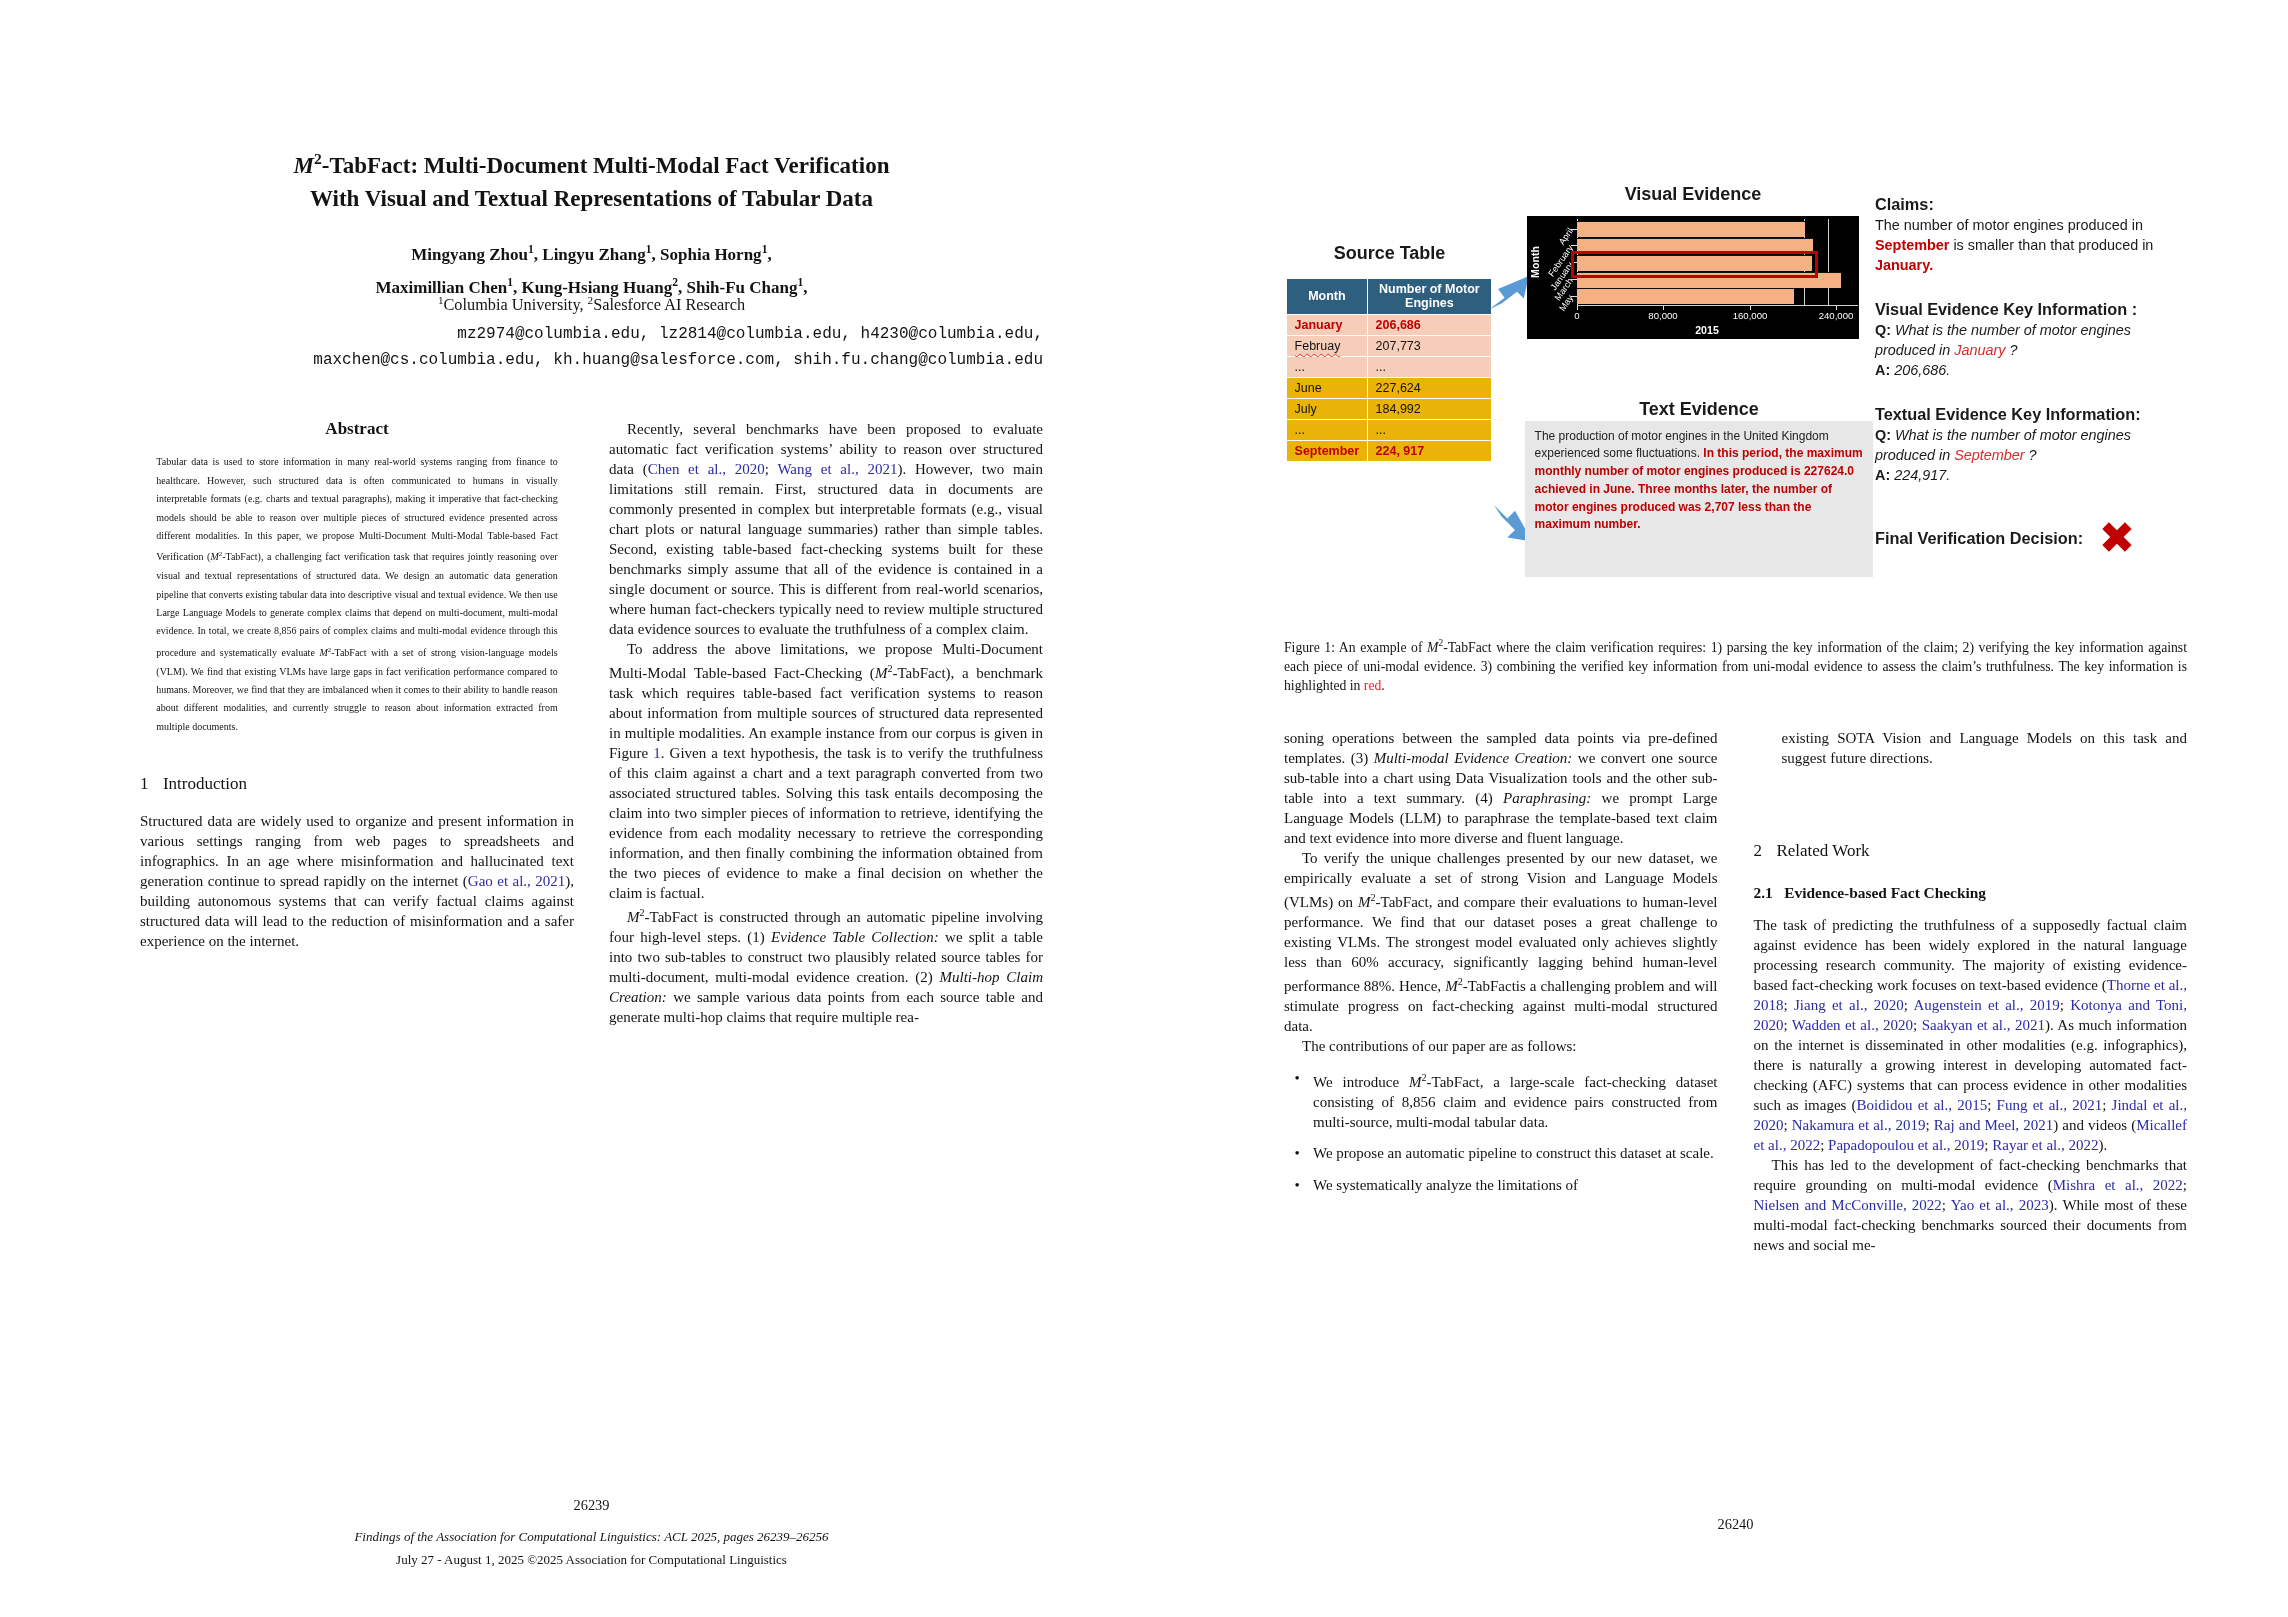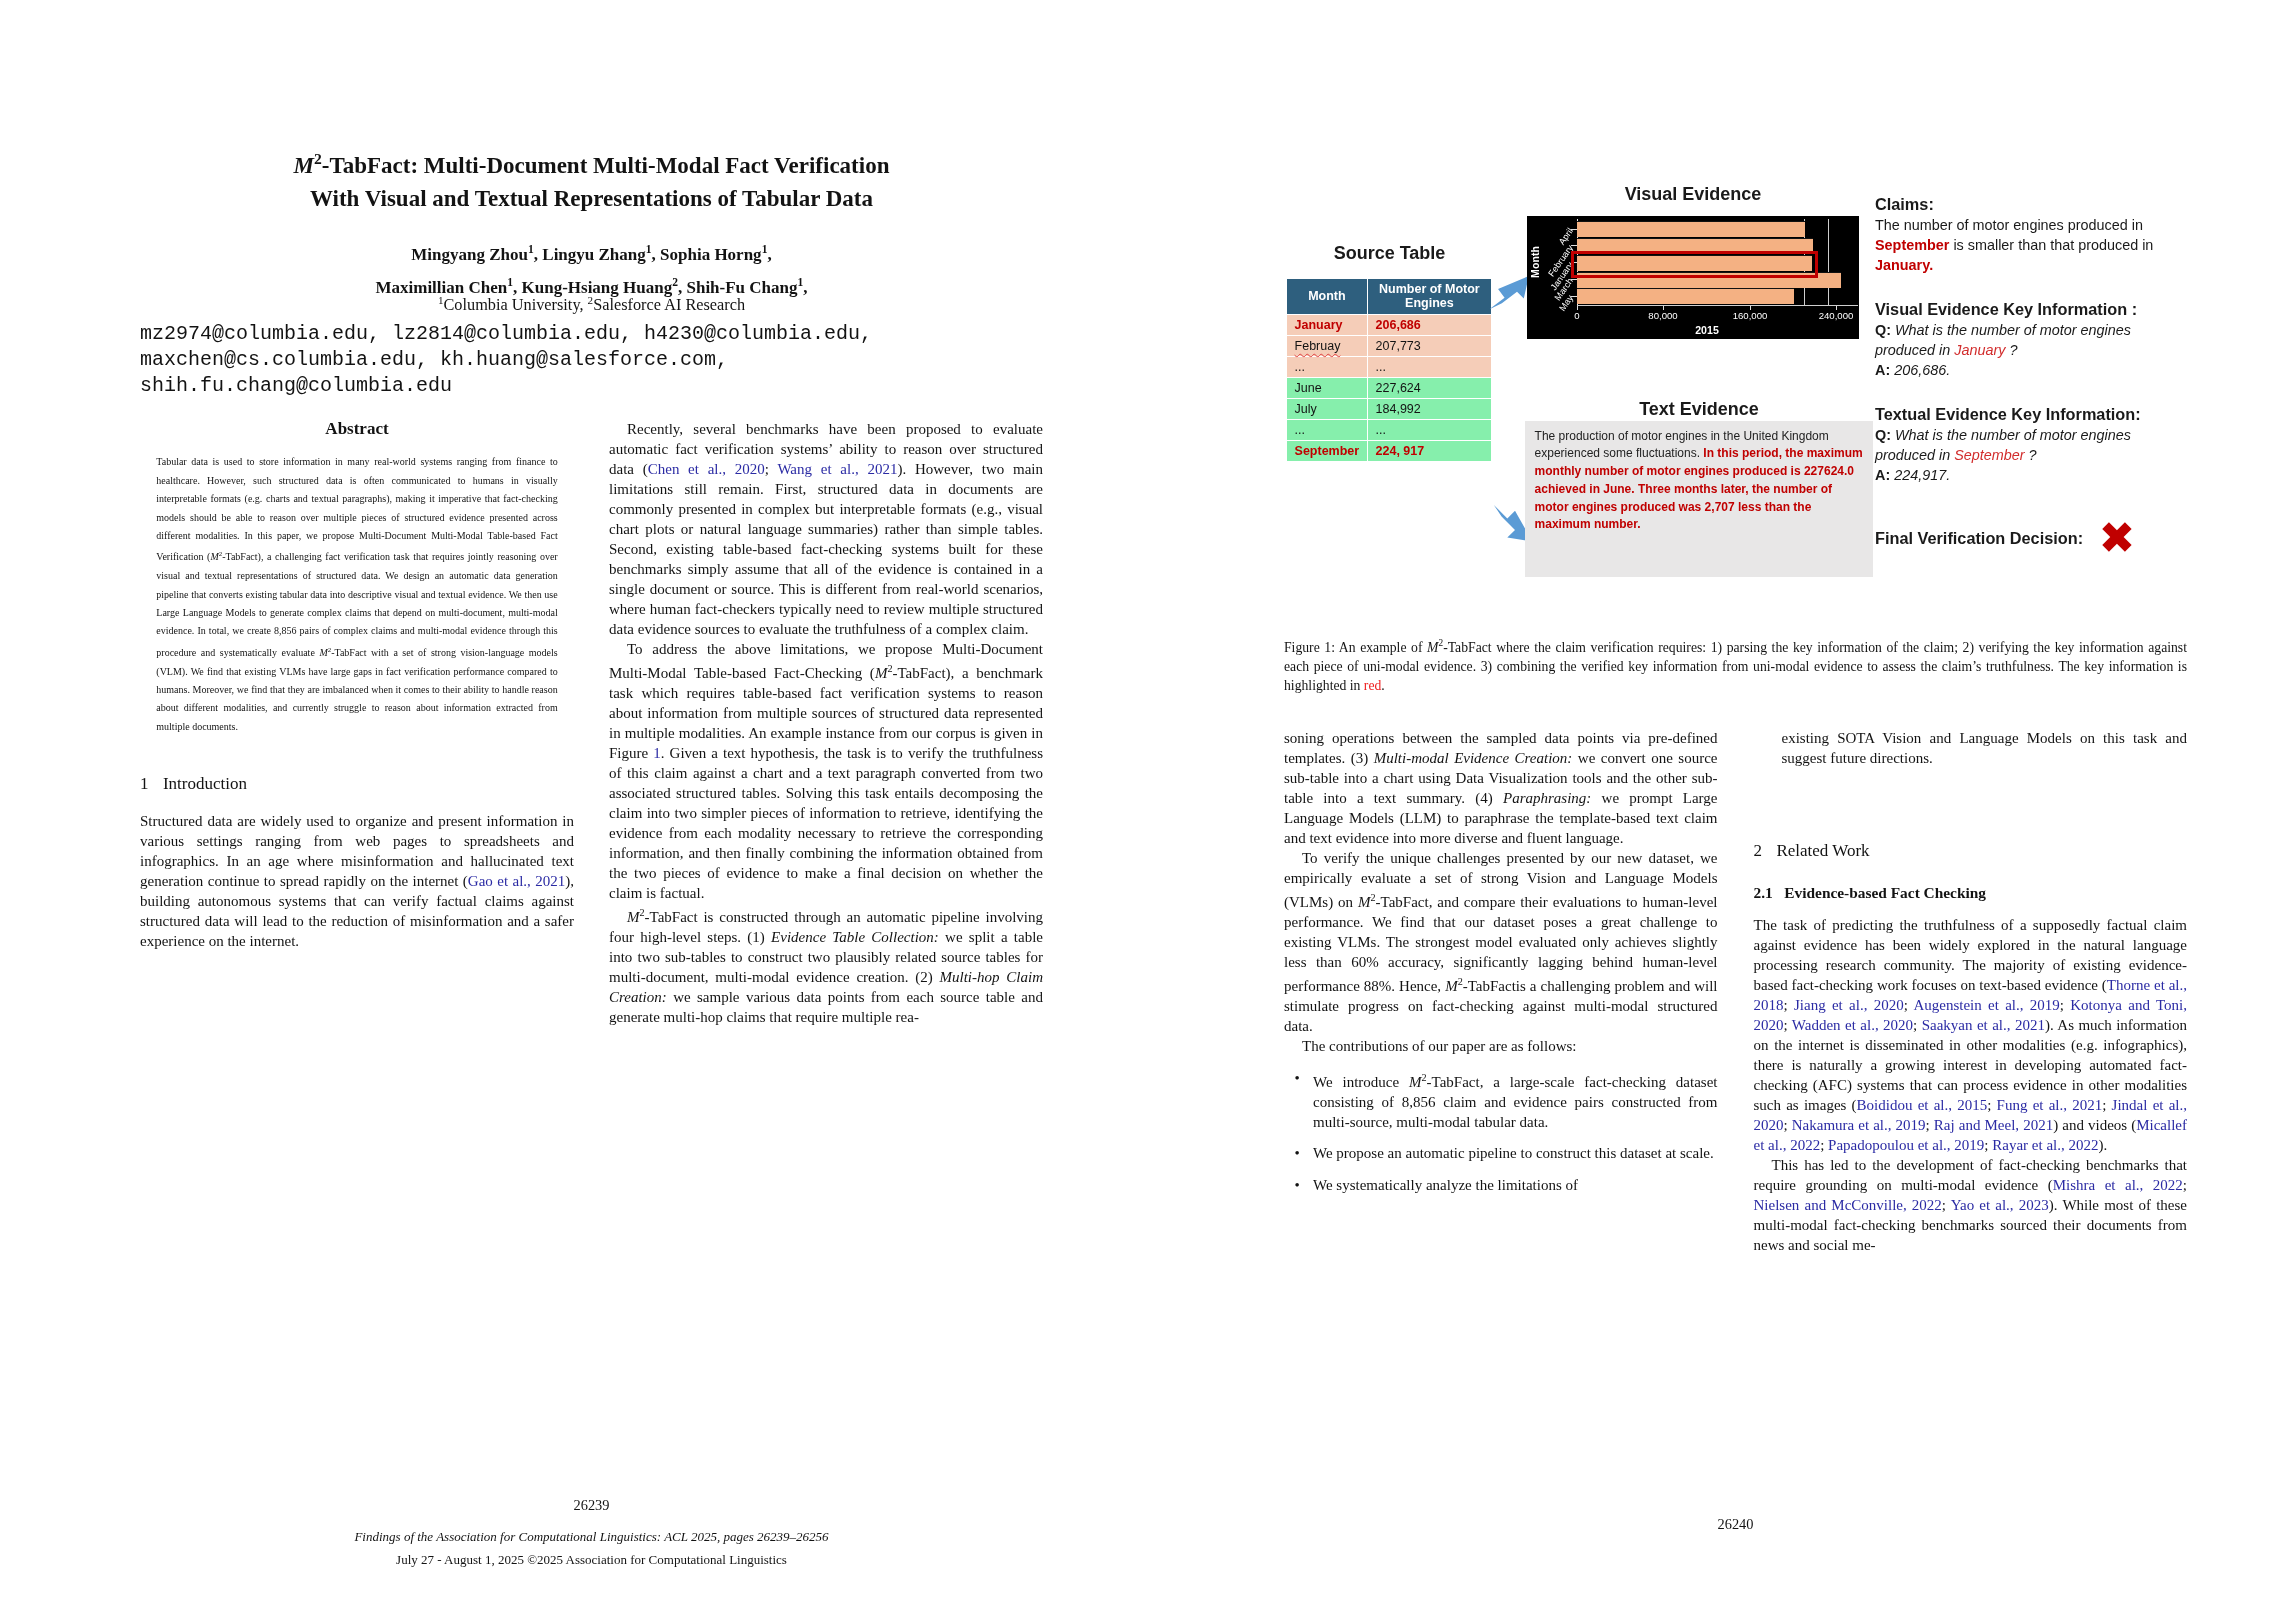--- a/index.html
+++ b/index.html
@@ -8,22 +8,22 @@
   .page{position:absolute;top:0;width:1144px;height:1618px;background:#fff;overflow:hidden;}
   #page1{left:0;} #page2{left:1144px;}
   .content{position:absolute;left:140px;width:903px;}
 
   
   .title{position:absolute;left:0;top:142px;width:903px;text-align:center;
          font-size:23px;font-weight:bold;line-height:33px;}
   .authors{position:absolute;left:0;top:236px;width:903px;text-align:center;
            font-size:17px;font-weight:bold;line-height:28px;}
   .affil{position:absolute;left:0;top:294px;width:903px;text-align:center;font-size:16.3px;}
-  .emails{position:absolute;left:0;top:321px;width:903px;text-align:left;
-          font-family:"Liberation Mono","DejaVu Sans Mono",monospace;font-size:20px;line-height:26px;}
+  .emails{position:absolute;left:0;top:321px;width:903px;text-align:right;
+          font-family:"Liberation Mono","DejaVu Sans Mono",monospace;font-size:16px;line-height:26px;}
 
   
   .cols{position:absolute;display:flex;gap:35px;}
   #p1cols{left:0;top:419px;width:903px;}
   #p2cols{left:0;top:728px;width:903px;gap:36px;}
   .col{width:434px;}
   p.body{font-size:15px;line-height:20px;text-align:justify;margin:0;}
   p.indent{text-indent:18px;}
   .abs-head{text-align:center;font-size:17px;font-weight:bold;margin:0 0 14.4px 0;}
   .abs-body{font-size:10px;line-height:18.4px;text-align:justify;margin:0 16.3px;}
@@ -62,21 +62,21 @@
   #te-title{left:241px;top:221px;width:348px;}
 
   
   #source-table{position:absolute;left:1.9px;top:100px;width:206px;border-collapse:collapse;
                 font-size:12.5px;}
   #source-table th{background:#2e5f7e;color:#fff;font-weight:bold;text-align:center;
                    padding:2.9px 3.8px;line-height:14.4px;border:1px solid #fff;}
   #source-table td{padding:1px 7.7px;height:18px;border:1px solid #fff;}
   #source-table td:last-child{width:108px;}
   .row-pink td{background:#f5cdb8;}
-  .row-green td{background:#86efac;}
+  .row-green td{background:#eab308;}
   #source-table td.hl{color:#c00000;font-weight:bold;}
   #source-table td.wavy{text-decoration:underline wavy #e04040 1px;text-underline-offset:2.9px;}
 
   
   #ve-chart{position:absolute;left:243px;top:38px;width:332px;height:123px;background:#000;}
   #ve-chart .bar{position:absolute;background:#f4b183;border-top:1px solid #111;}
   #ve-chart .grid{position:absolute;width:1px;top:2.9px;height:86px;background:#cfcfcf;}
   #ve-chart .yaxis{position:absolute;width:1px;background:#e8e8e8;}
   #ve-chart .xline{position:absolute;height:1px;background:#cfcfcf;}
   #ve-chart .xtick{position:absolute;color:#fff;font-size:9.6px;transform:translateX(-50%);}

